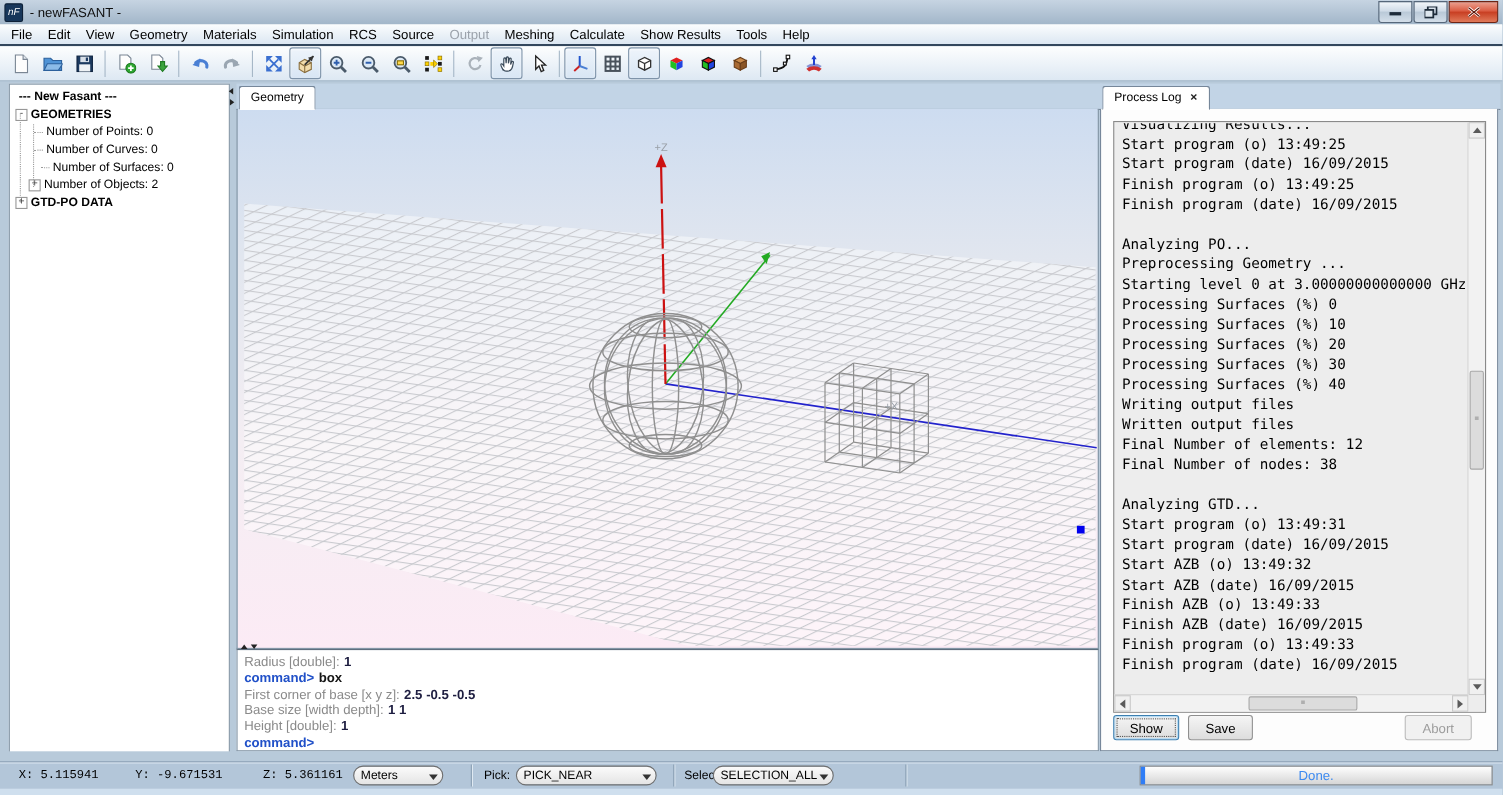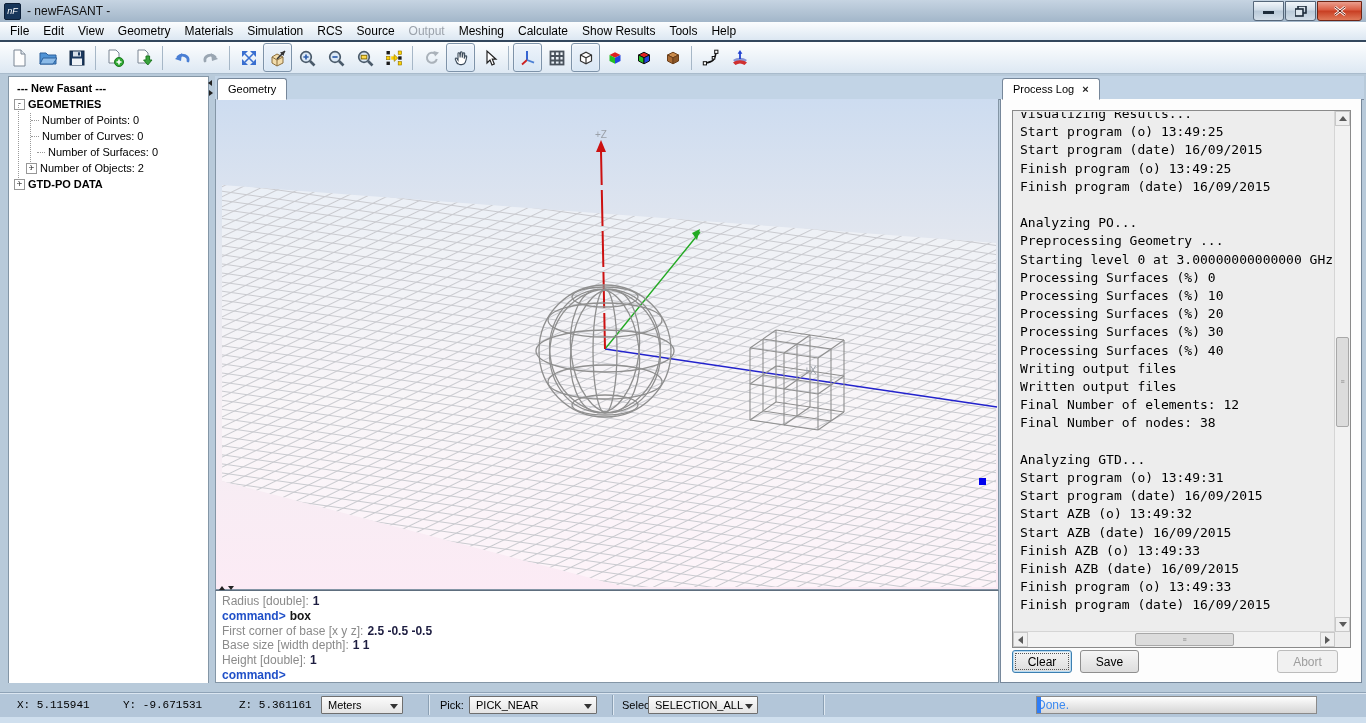--- a/index.html
+++ b/index.html
@@ -111,29 +111,29 @@
   .btn.clear{left:11px;width:58px;border-color:#3c7fb1;outline:1px dotted #555;outline-offset:-4px;
     box-shadow:0 0 0 1px #b9dcf3 inset}
   .btn.save{left:79px;width:57px}
   .btn.abort{left:276px;width:59px;color:#9d9d9d;background:#f1f1f1;border-color:#bcbcbc}
 
   
   .statusbar{position:absolute;left:0;right:0;top:692px;height:25px;background:#b3c6d9;
     border-top:1px solid #8fa3b7;box-shadow:inset 0 1px 0 #dbe6f1;font-size:11px;color:#000}
   .statusbar .sv{position:absolute;top:6px;font-family:Liberation Mono, monospace;white-space:pre}
   .sdiv{position:absolute;top:2px;height:20px;width:1px;background:#8ba0b4;box-shadow:1px 0 0 #dfe9f2}
-  .combo{position:absolute;top:3px;height:18px;border:1px solid #6f6f6f;border-radius:1px;
+  .combo{position:absolute;top:3px;height:18px;border:1px solid #6f6f6f;border-radius:9px;
     background:linear-gradient(#fbfbfb,#e4e4e4);display:flex;align-items:center;
     padding:0 18px 0 6px;font-size:11px;box-sizing:border-box;white-space:nowrap}
   .combo .arr{position:absolute;right:4px;top:7px;width:0;height:0;
     border-left:4px solid transparent;border-right:4px solid transparent;border-top:5px solid #333}
   .slabel{position:absolute;top:6px}
-  .progress{position:absolute;left:1036px;top:3px;width:281px;height:18px;border:1px solid #8a8a8a;
+  .progress{position:absolute;left:1036px;top:3px;width:321px;height:18px;border:1px solid #8a8a8a;
     background:linear-gradient(#fefefe,#d5d5d5);box-sizing:border-box;
-    display:flex;align-items:center;justify-content:flex-start}
+    display:flex;align-items:center;justify-content:center}
   .progress .accent{position:absolute;left:0;top:0;bottom:0;width:4px;background:#2f7df6}
   .progress span{color:#3d8af0;font-size:12px}
   .bottom-strip{position:absolute;left:0;right:0;bottom:0;height:6px;background:#cfdfee}
 
   .chrome-gap{position:absolute;left:0;right:0;top:683px;height:9px;background:#b8cada}
 </style>
 </head>
 <body>
 
 <div class="titlebar">
@@ -554,21 +554,21 @@
           <div class="stri l"></div>
         </div>
       <div class="hthumb">≡</div>
       <div class="sbtn" style="right:0;top:0">
           <div class="stri r"></div>
         </div>
     </div>
     <div class="scorner"></div>
   </div>
   <div class="btnrow">
-    <div class="btn clear">Clear</div>
+    <div class="btn clear">Show</div>
     <div class="btn save">Save</div>
     <div class="btn abort">Abort</div>
   </div>
 </div>
 
 <div class="chrome-gap"></div>
 <div class="statusbar">
   <span class="sv" style="left:17px"><span>X:</span> <span>5.115941</span></span>
   <span class="sv" style="left:123px"><span>Y:</span> <span>-9.671531</span></span>
   <span class="sv" style="left:239px"><span>Z:</span> <span>5.361161</span></span>

